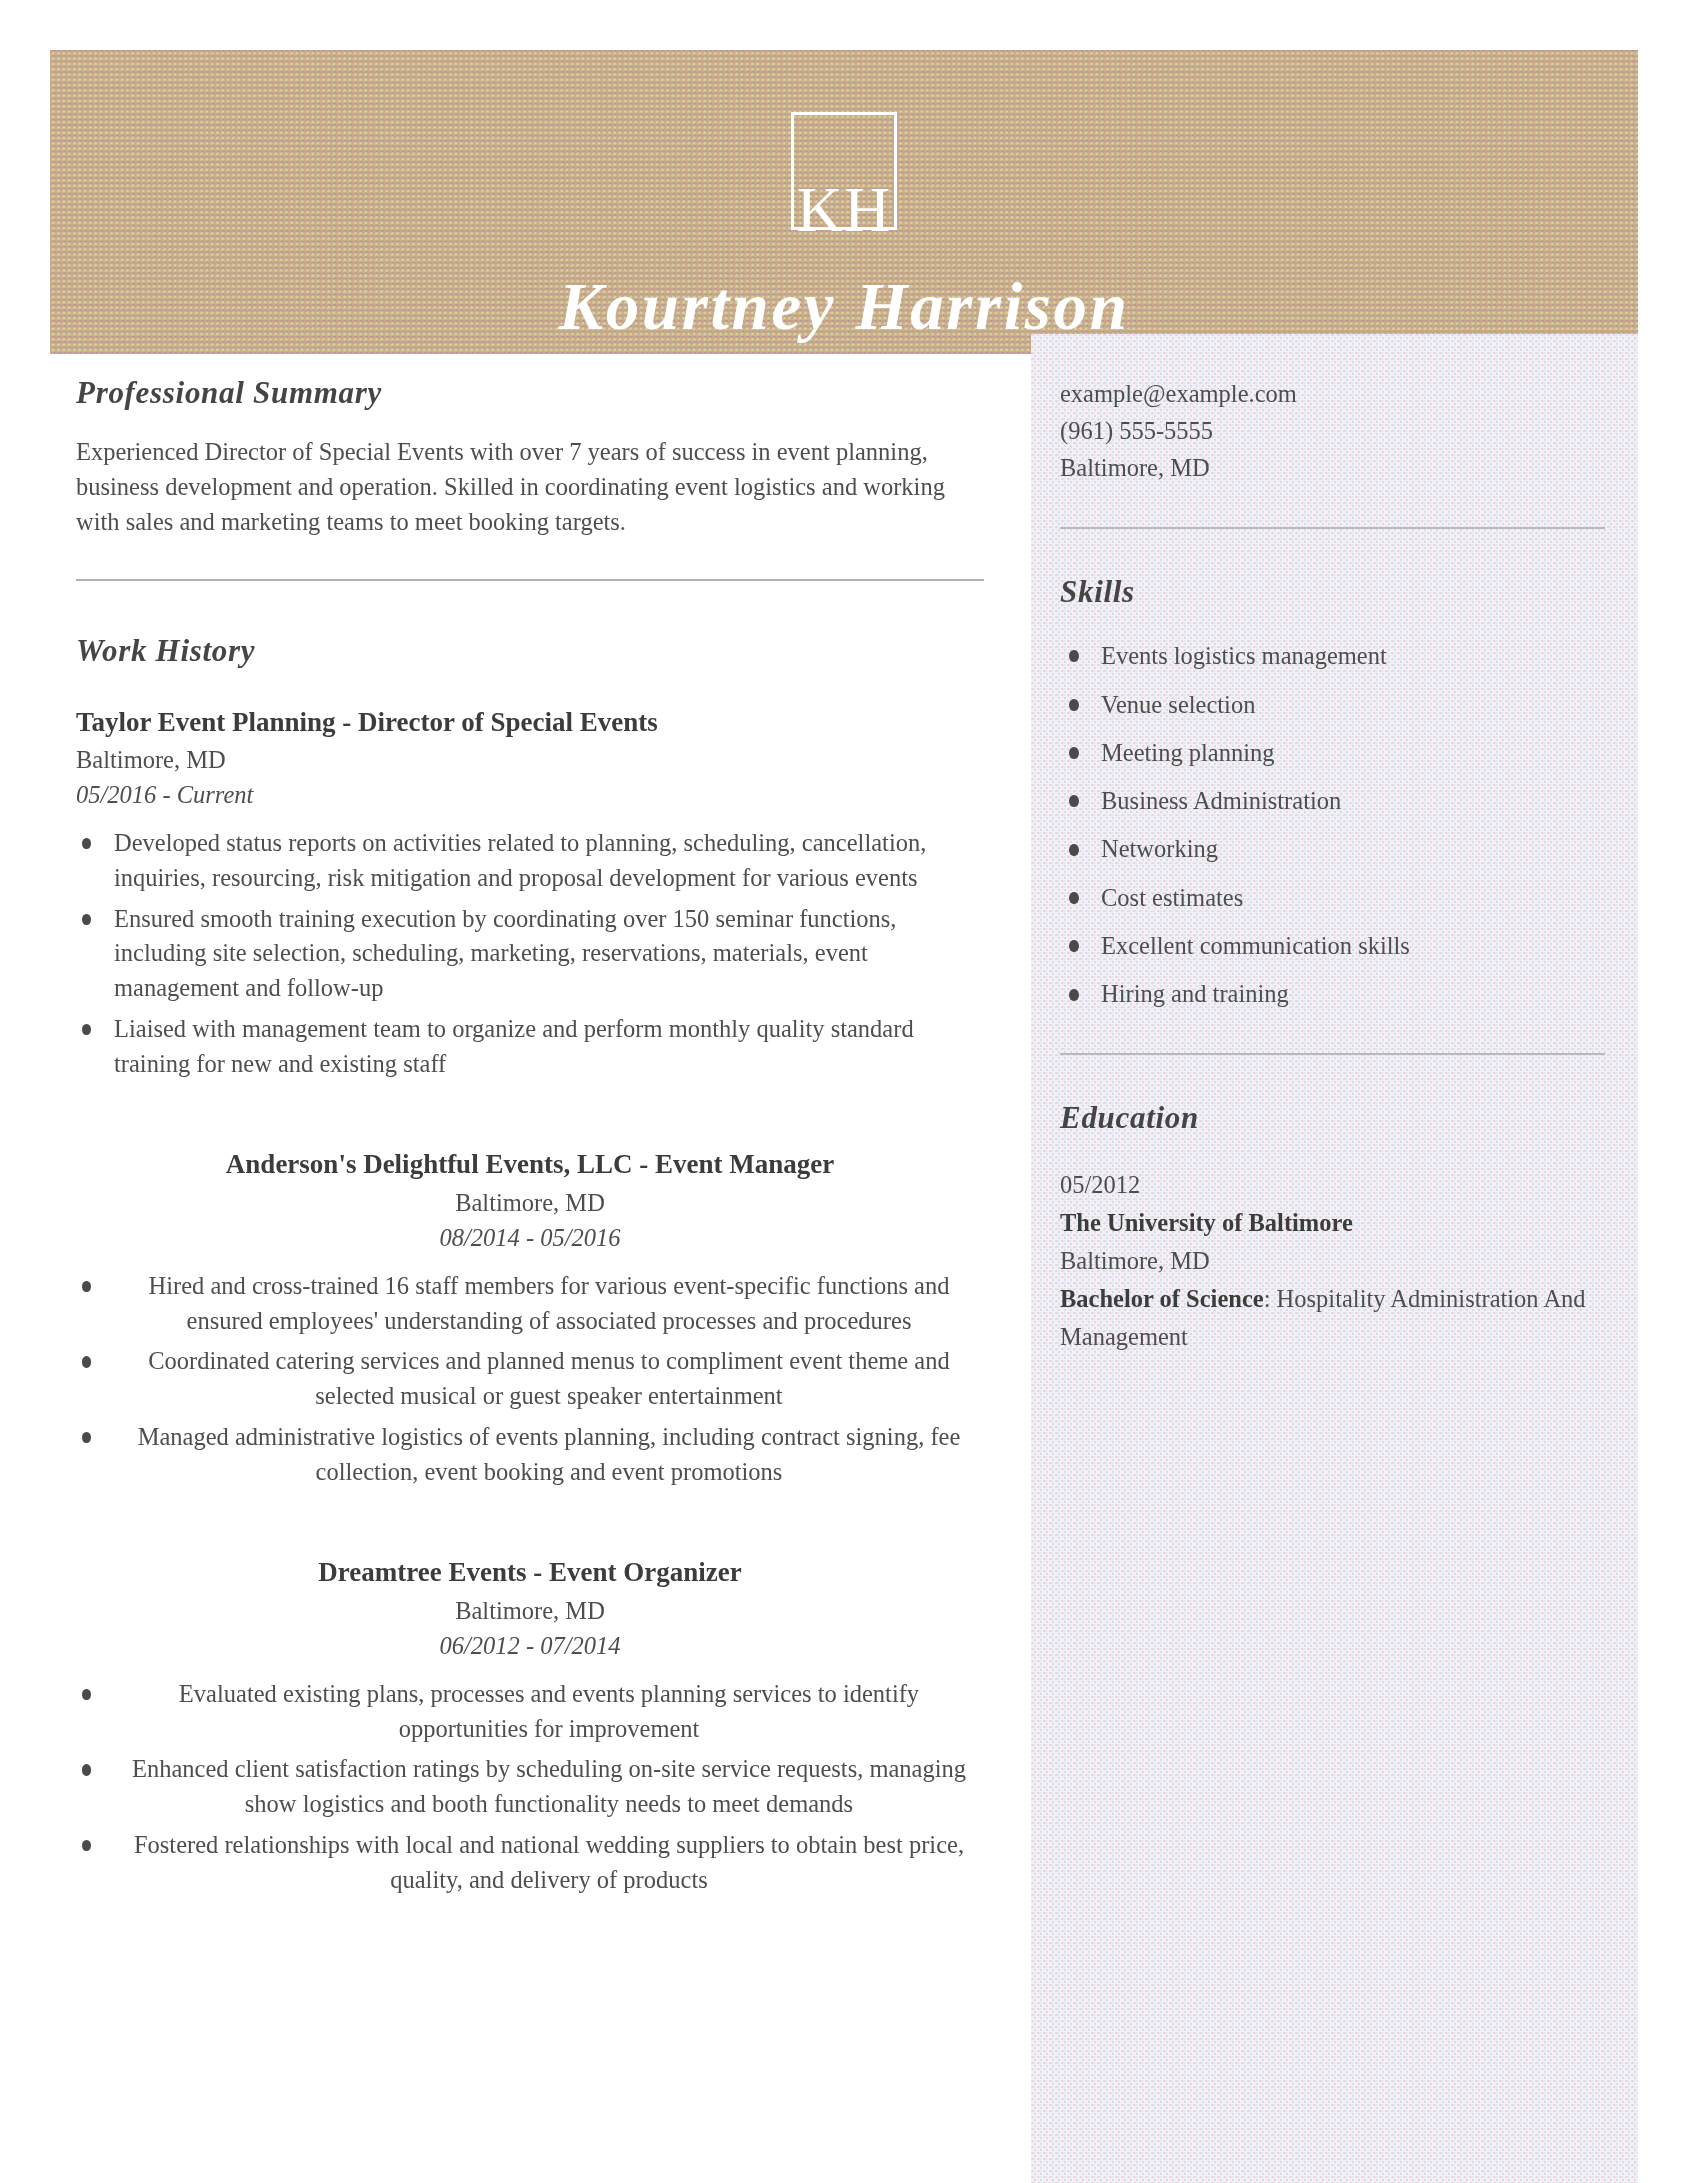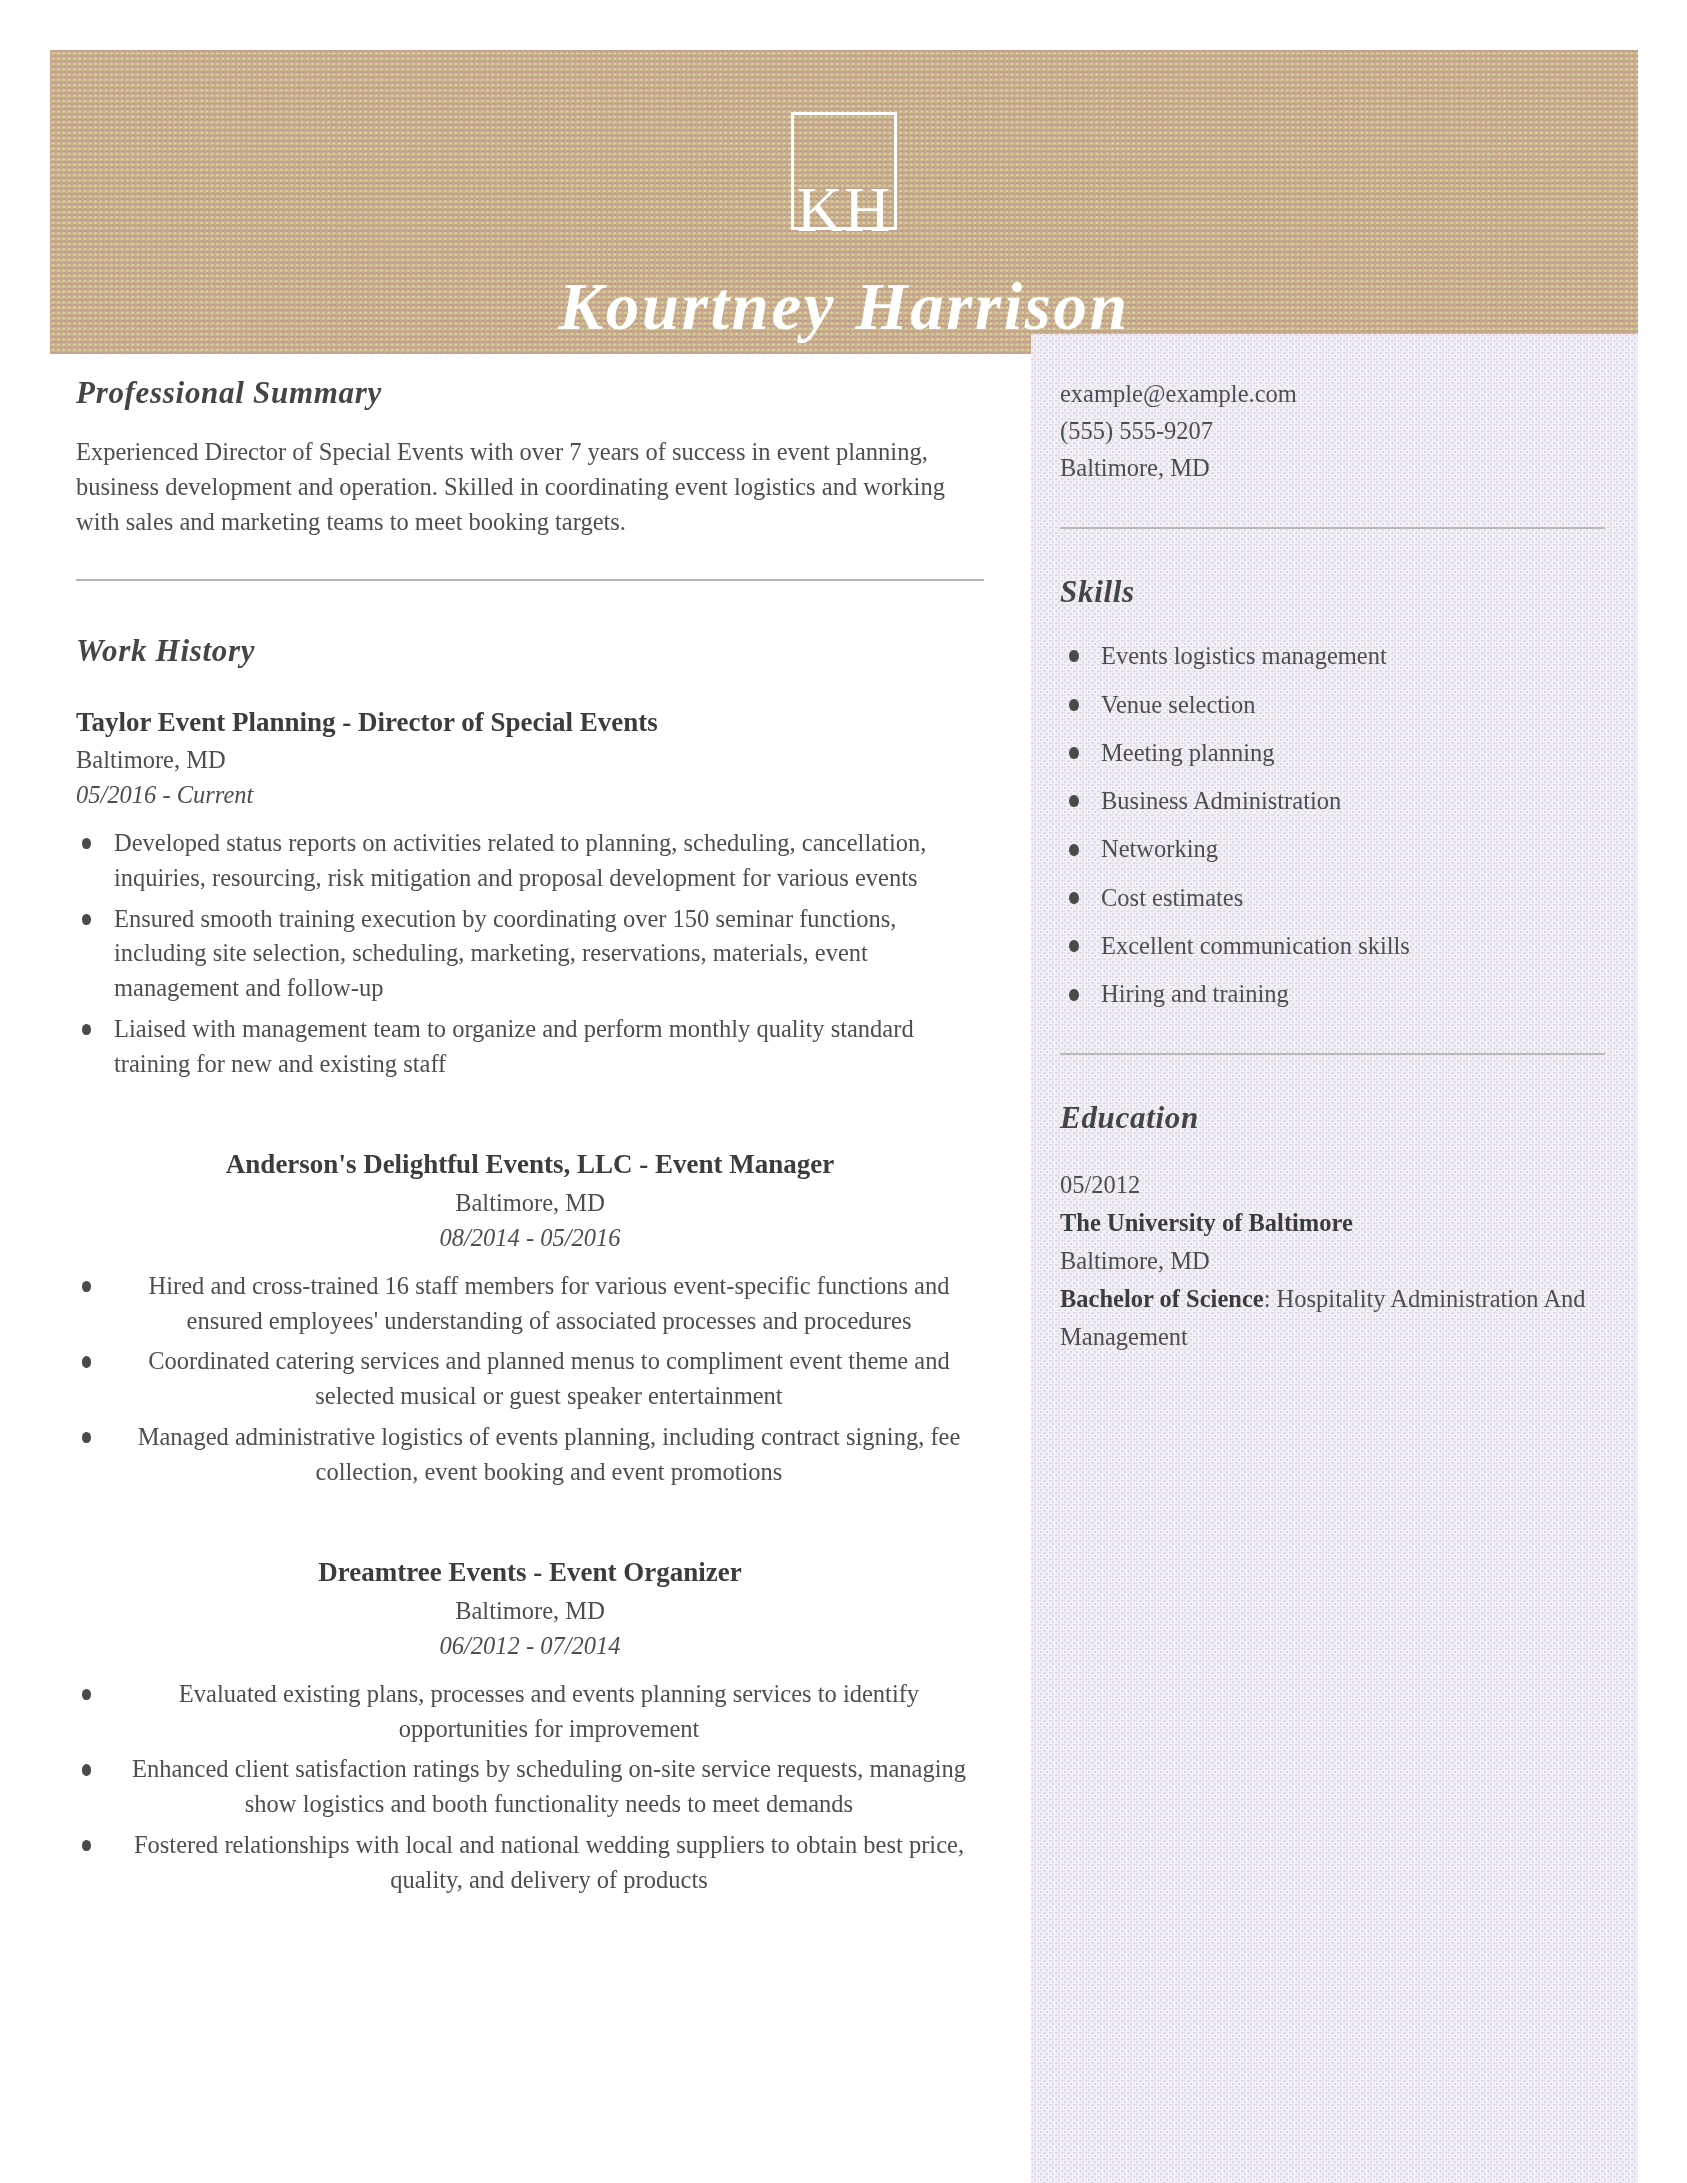--- a/index.html
+++ b/index.html
@@ -133,21 +133,21 @@
         <li>Evaluated existing plans, processes and events planning services to identify opportunities for improvement</li>
         <li>Enhanced client satisfaction ratings by scheduling on-site service requests, managing show logistics and booth functionality needs to meet demands</li>
         <li>Fostered relationships with local and national wedding suppliers to obtain best price, quality, and delivery of products</li>
       </ul>
     </article>
   </main>
 
   <aside class="sidebar">
     <div class="contact">
       <div>example@example.com</div>
-      <div>(555) 555-9207</div>
+      <div>(961) 555-5555</div>
       <div>Baltimore, MD</div>
     </div>
 
     <hr class="sdiv">
 
     <h2 class="shead">Skills</h2>
     <ul class="slist">
       <li>Events logistics management</li>
       <li>Venue selection</li>
       <li>Meeting planning</li>

